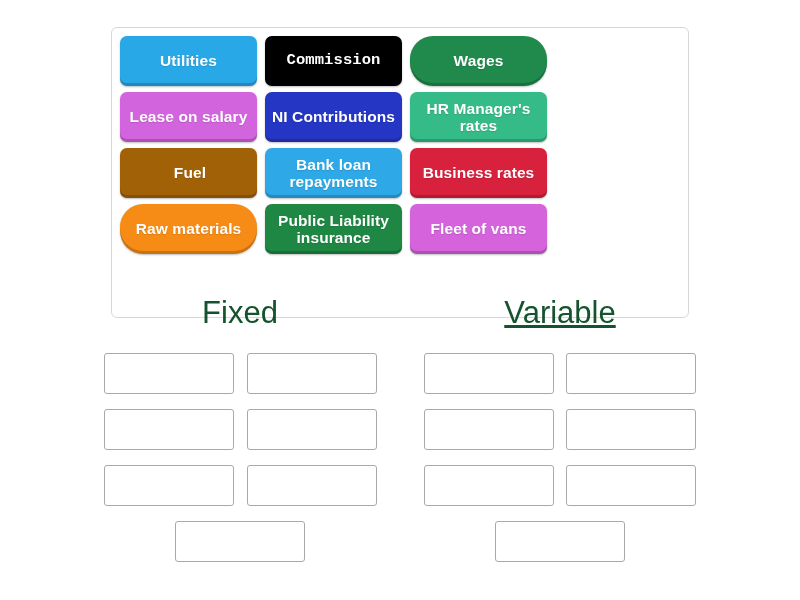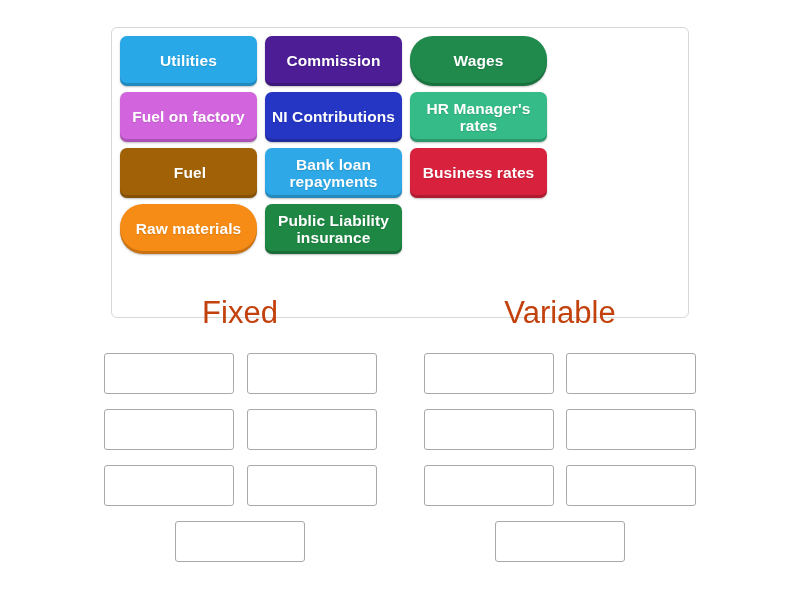--- a/index.html
+++ b/index.html
@@ -65,26 +65,26 @@
   }
 
   .tile span { display: block; }
 
   
   .col-heading {
     position: absolute;
     top: 295px;
     font-size: 31px;
     font-weight: normal;
-    color: #c2410c;
+    color: #14532d;
     text-align: center;
     width: 280px;
   }
   #heading-fixed    { left: 100px; }
-  #heading-variable { left: 420px; }
+  #heading-variable { left: 420px; text-decoration: underline; }
 
   
   .drop-zone {
     position: absolute;
     box-sizing: border-box;
     width: 130px;
     height: 41px;
     border: 1px solid #a9a9a9;
     border-radius: 3px;
     background: #ffffff;
@@ -93,28 +93,28 @@
 </head>
 <body>
 
 <div id="stage">
 
   <div class="tile-bank">
     <div class="tile-rows" id="tile-rows">
         <div class="tile" style="background: rgb(41, 168, 232);">
           <span>Utilities</span>
         </div>
-        <div class="tile" style="background: #4c1d95;">
+        <div class="tile" style="background: #000000; font-family: Liberation Mono, monospace;">
           <span>Commission</span>
         </div>
         <div class="tile" style="background: rgb(31, 138, 76); border-radius: 23px;">
           <span>Wages</span>
         </div>
         <div class="tile" style="background: rgb(210, 100, 221);">
-          <span>Fuel on factory</span>
+          <span>Lease on salary</span>
         </div>
         <div class="tile" style="background: rgb(37, 54, 196);">
           <span>NI Contributions</span>
         </div>
         <div class="tile" style="background: rgb(52, 187, 135);">
           <span>HR Manager's rates</span>
         </div>
         <div class="tile" style="background: #a16207; padding-left: 8px;">
           <span>Fuel</span>
         </div>
@@ -122,20 +122,23 @@
           <span>Bank loan repayments</span>
         </div>
         <div class="tile" style="background: rgb(216, 33, 60); text-align: right;">
           <span>Business rates</span>
         </div>
         <div class="tile" style="background: rgb(246, 139, 21); border-radius: 23px;">
           <span>Raw materials</span>
         </div>
         <div class="tile" style="background: rgb(31, 135, 68);">
           <span>Public Liability insurance</span>
+        </div>
+        <div class="tile" style="background: rgb(212, 99, 220);">
+          <span>Fleet of vans</span>
         </div>
       </div>
   </div>
 
   <div class="col-heading" id="heading-fixed">Fixed</div>
 
   <div class="col-heading" id="heading-variable">Variable</div>
 
   <div class="drop-zone" style="left:104px; top:353px;"></div>
   <div class="drop-zone" style="left:247px; top:353px;"></div>

